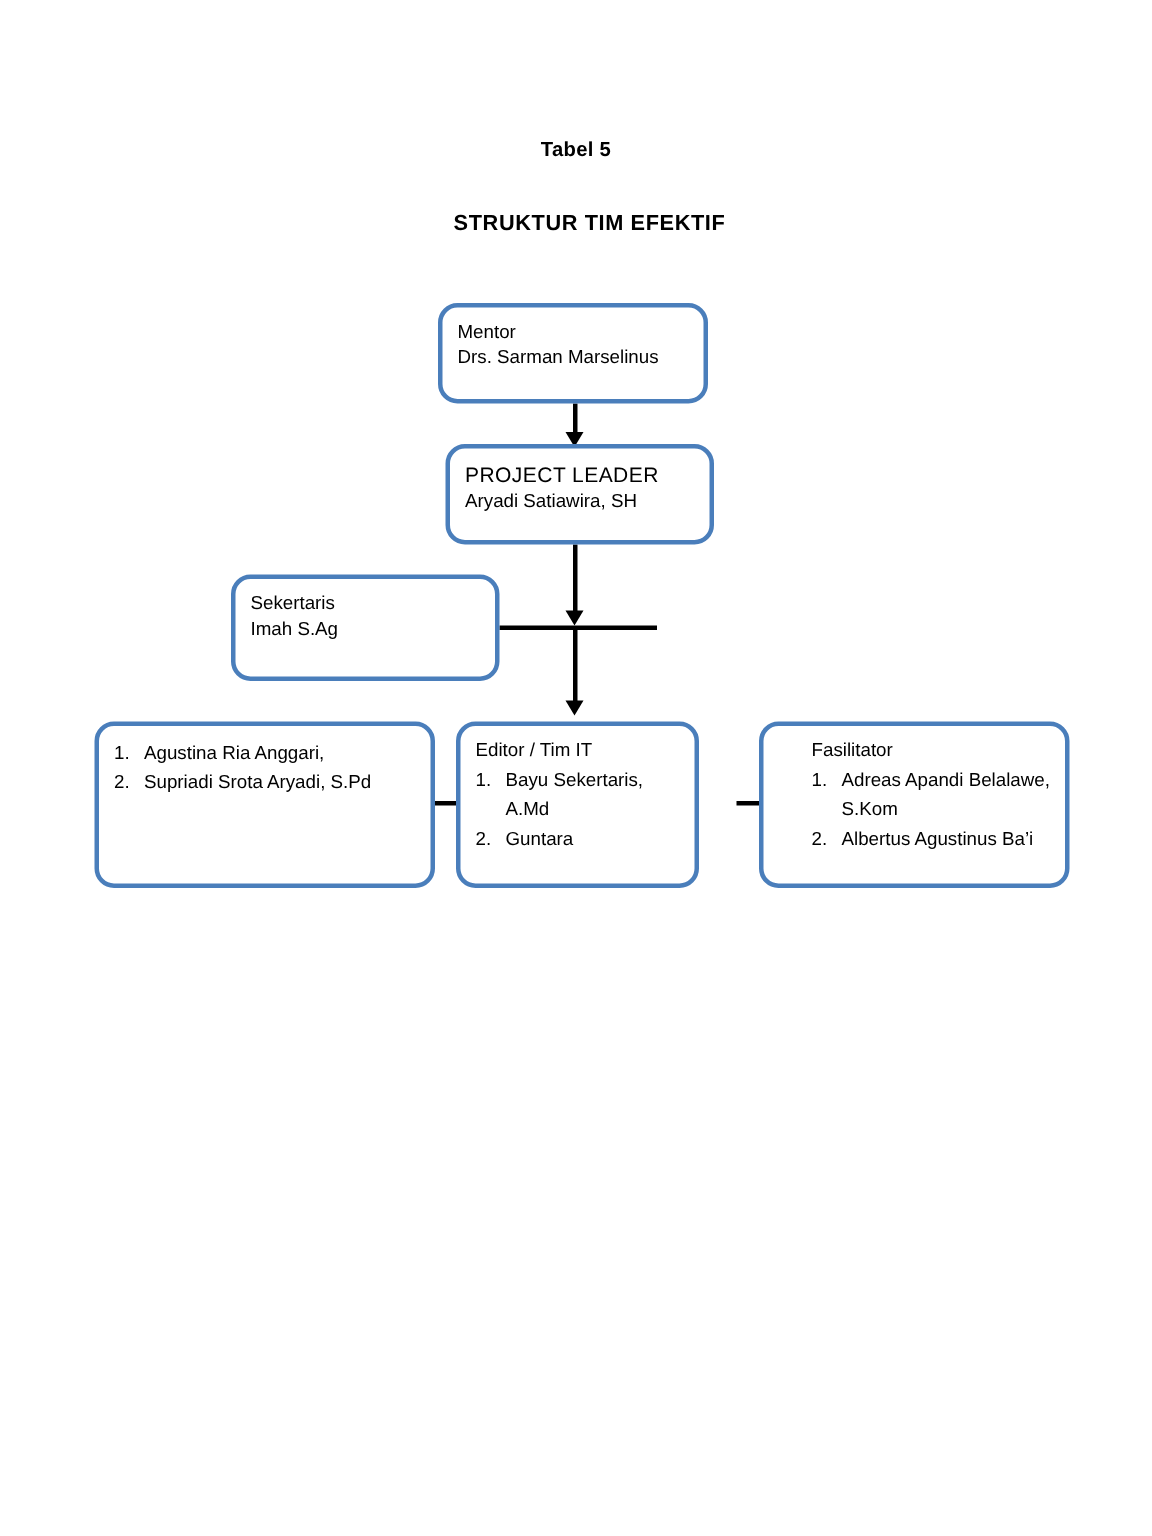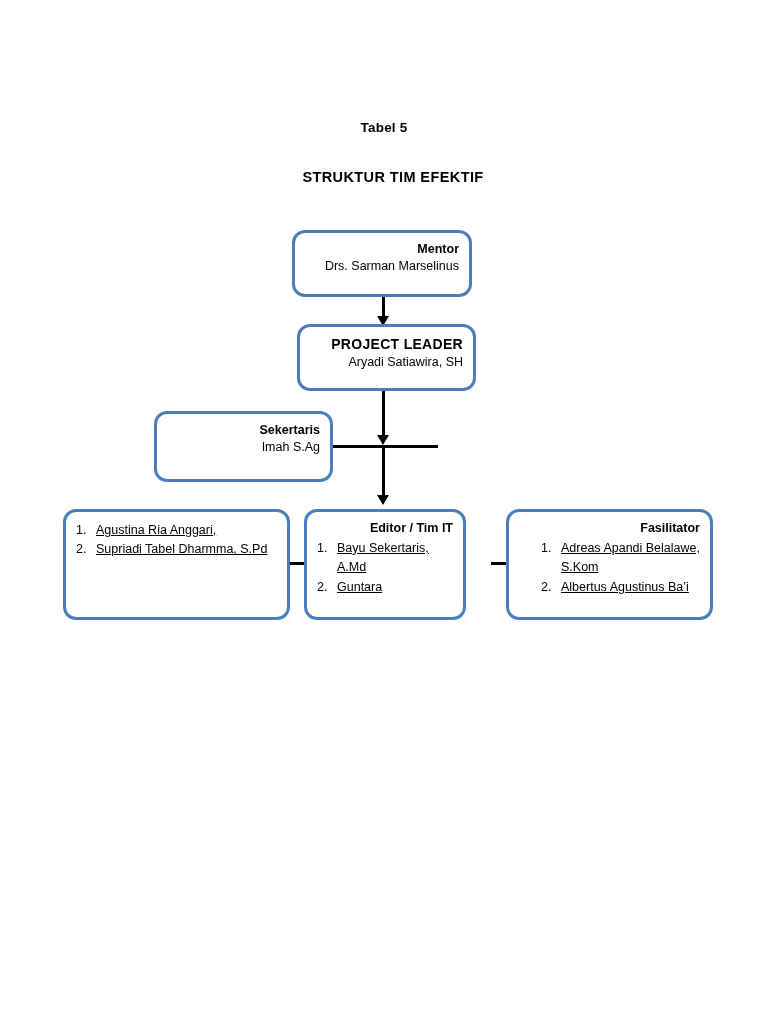--- a/index.html
+++ b/index.html
@@ -11,21 +11,20 @@
     height: 1024px;
     background: #ffffff;
     font-family: "Liberation Sans", sans-serif;
     color: #000000;
     position: relative;
     overflow: hidden;
   }
   .canvas {
     position: absolute;
     inset: 0;
-    margin-top: 28px;
   }
 
   
   .heading {
     position: absolute;
     text-align: center;
     font-weight: bold;
     white-space: nowrap;
     letter-spacing: 0.2px;
   }
@@ -48,32 +47,32 @@
   .node {
     position: absolute;
     box-sizing: border-box;
     background: #ffffff;
     border: 3px solid #4a7ebb;
     border-radius: 13px;
     padding: 8px 10px 6px 10px;
     z-index: 3;
   }
   .node-title {
-    text-align: right;
-    font-weight: bold;
+    text-align: left;
+    font-weight: normal;
     font-size: 12.5px;
     line-height: 1.35;
     white-space: nowrap;
   }
   .node-title.large {
     font-size: 14px;
     letter-spacing: 0.3px;
   }
   .node-sub {
-    text-align: right;
+    text-align: left;
     font-size: 12.5px;
     line-height: 1.35;
     white-space: nowrap;
   }
   .node-list {
     margin: 1px 0 0 0;
     padding: 0;
     list-style: none;
     font-size: 12.5px;
     line-height: 1.55;
@@ -83,21 +82,20 @@
     align-items: flex-start;
     text-align: left;
   }
   .node-list .num {
     width: 20px;
     flex: 0 0 20px;
     text-align: left;
   }
   .node-list .txt {
     flex: 1 1 auto;
-    text-decoration: underline;
   }
 
   
   #node-mentor        { left: 292px; top: 202px; width: 180px; height: 67px; }
   #node-project-leader{ left: 297px; top: 296px; width: 179px; height: 67px; }
   #node-sekertaris    { left: 154px; top: 383px; width: 179px; height: 71px; }
   #node-bendahara     { left: 437px; top: 383px; width: 179px; height: 71px; }
   #node-penyusun      { left: 63px;  top: 481px; width: 227px; height: 111px; }
   #node-editor        { left: 304px; top: 481px; width: 162px; height: 111px; }
   #node-fasilitator   { left: 506px; top: 481px; width: 207px; height: 111px; padding-left: 32px; }
@@ -180,21 +178,21 @@
 
 
   <div class="node" id="node-penyusun">
     <ul class="node-list">
       <li>
         <span class="num">1.</span>
         <span class="txt">Agustina Ria Anggari,</span>
       </li>
       <li>
         <span class="num">2.</span>
-        <span class="txt">Supriadi Tabel Dharmma, S.Pd</span>
+        <span class="txt">Supriadi Srota Aryadi, S.Pd</span>
       </li>
     </ul>
   </div>
 
   <div class="node" id="node-editor">
     <div class="node-title">Editor / Tim IT</div>
     <ul class="node-list">
       <li>
         <span class="num">1.</span>
         <span class="txt">Bayu Sekertaris, A.Md</span>

